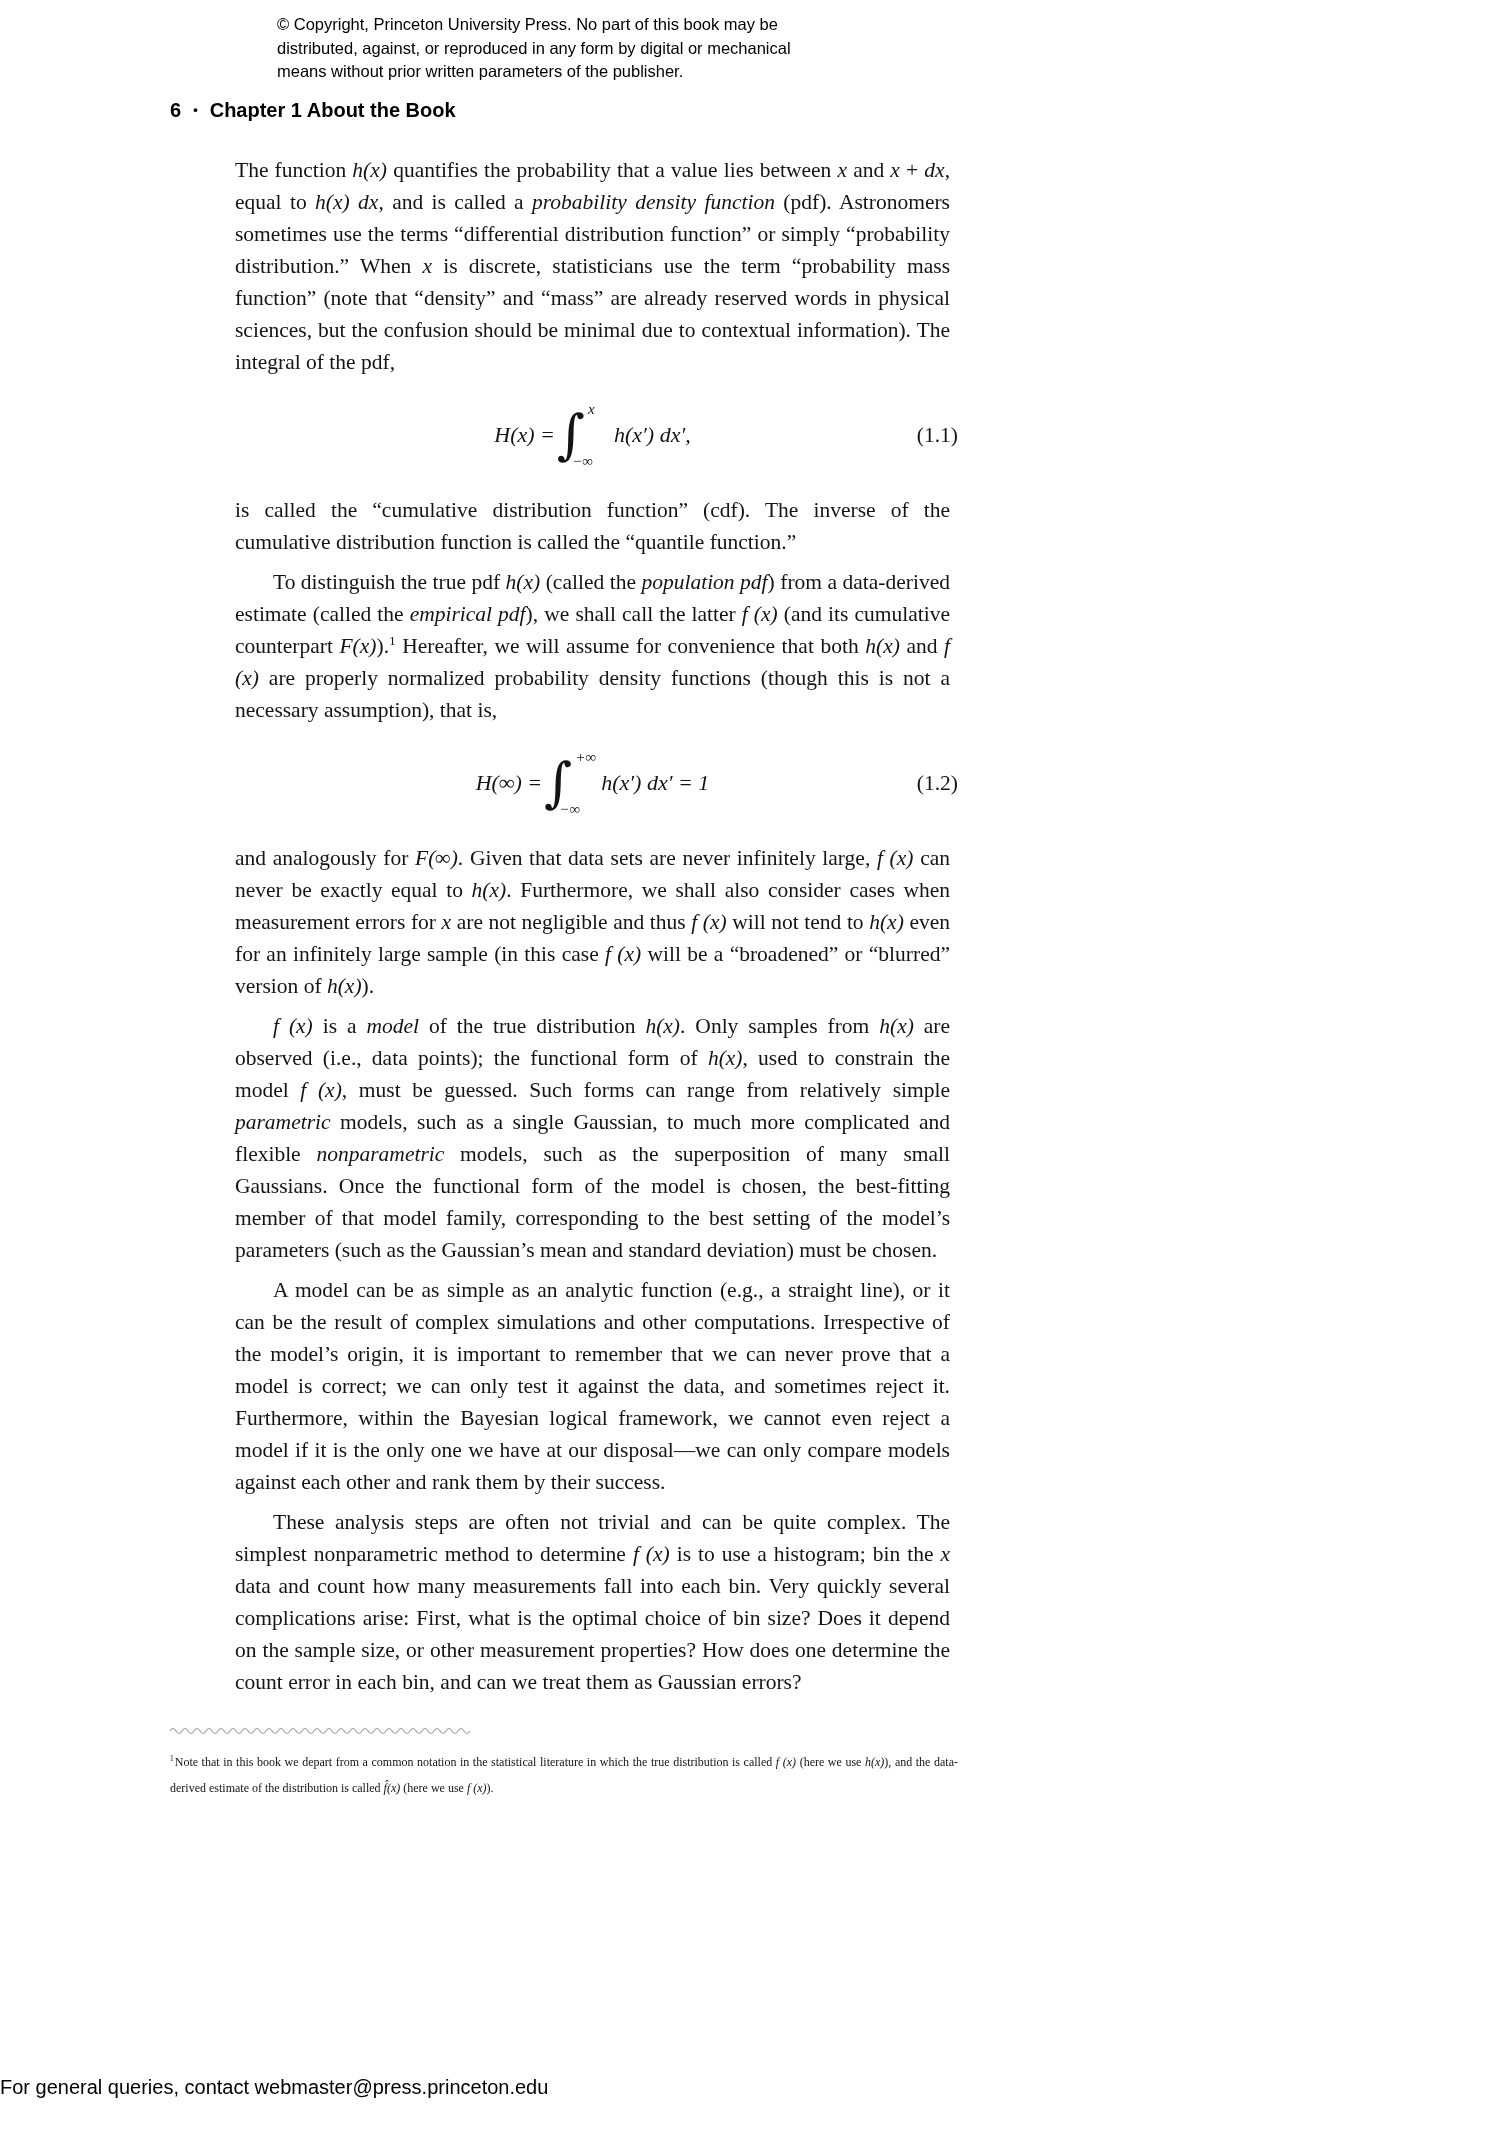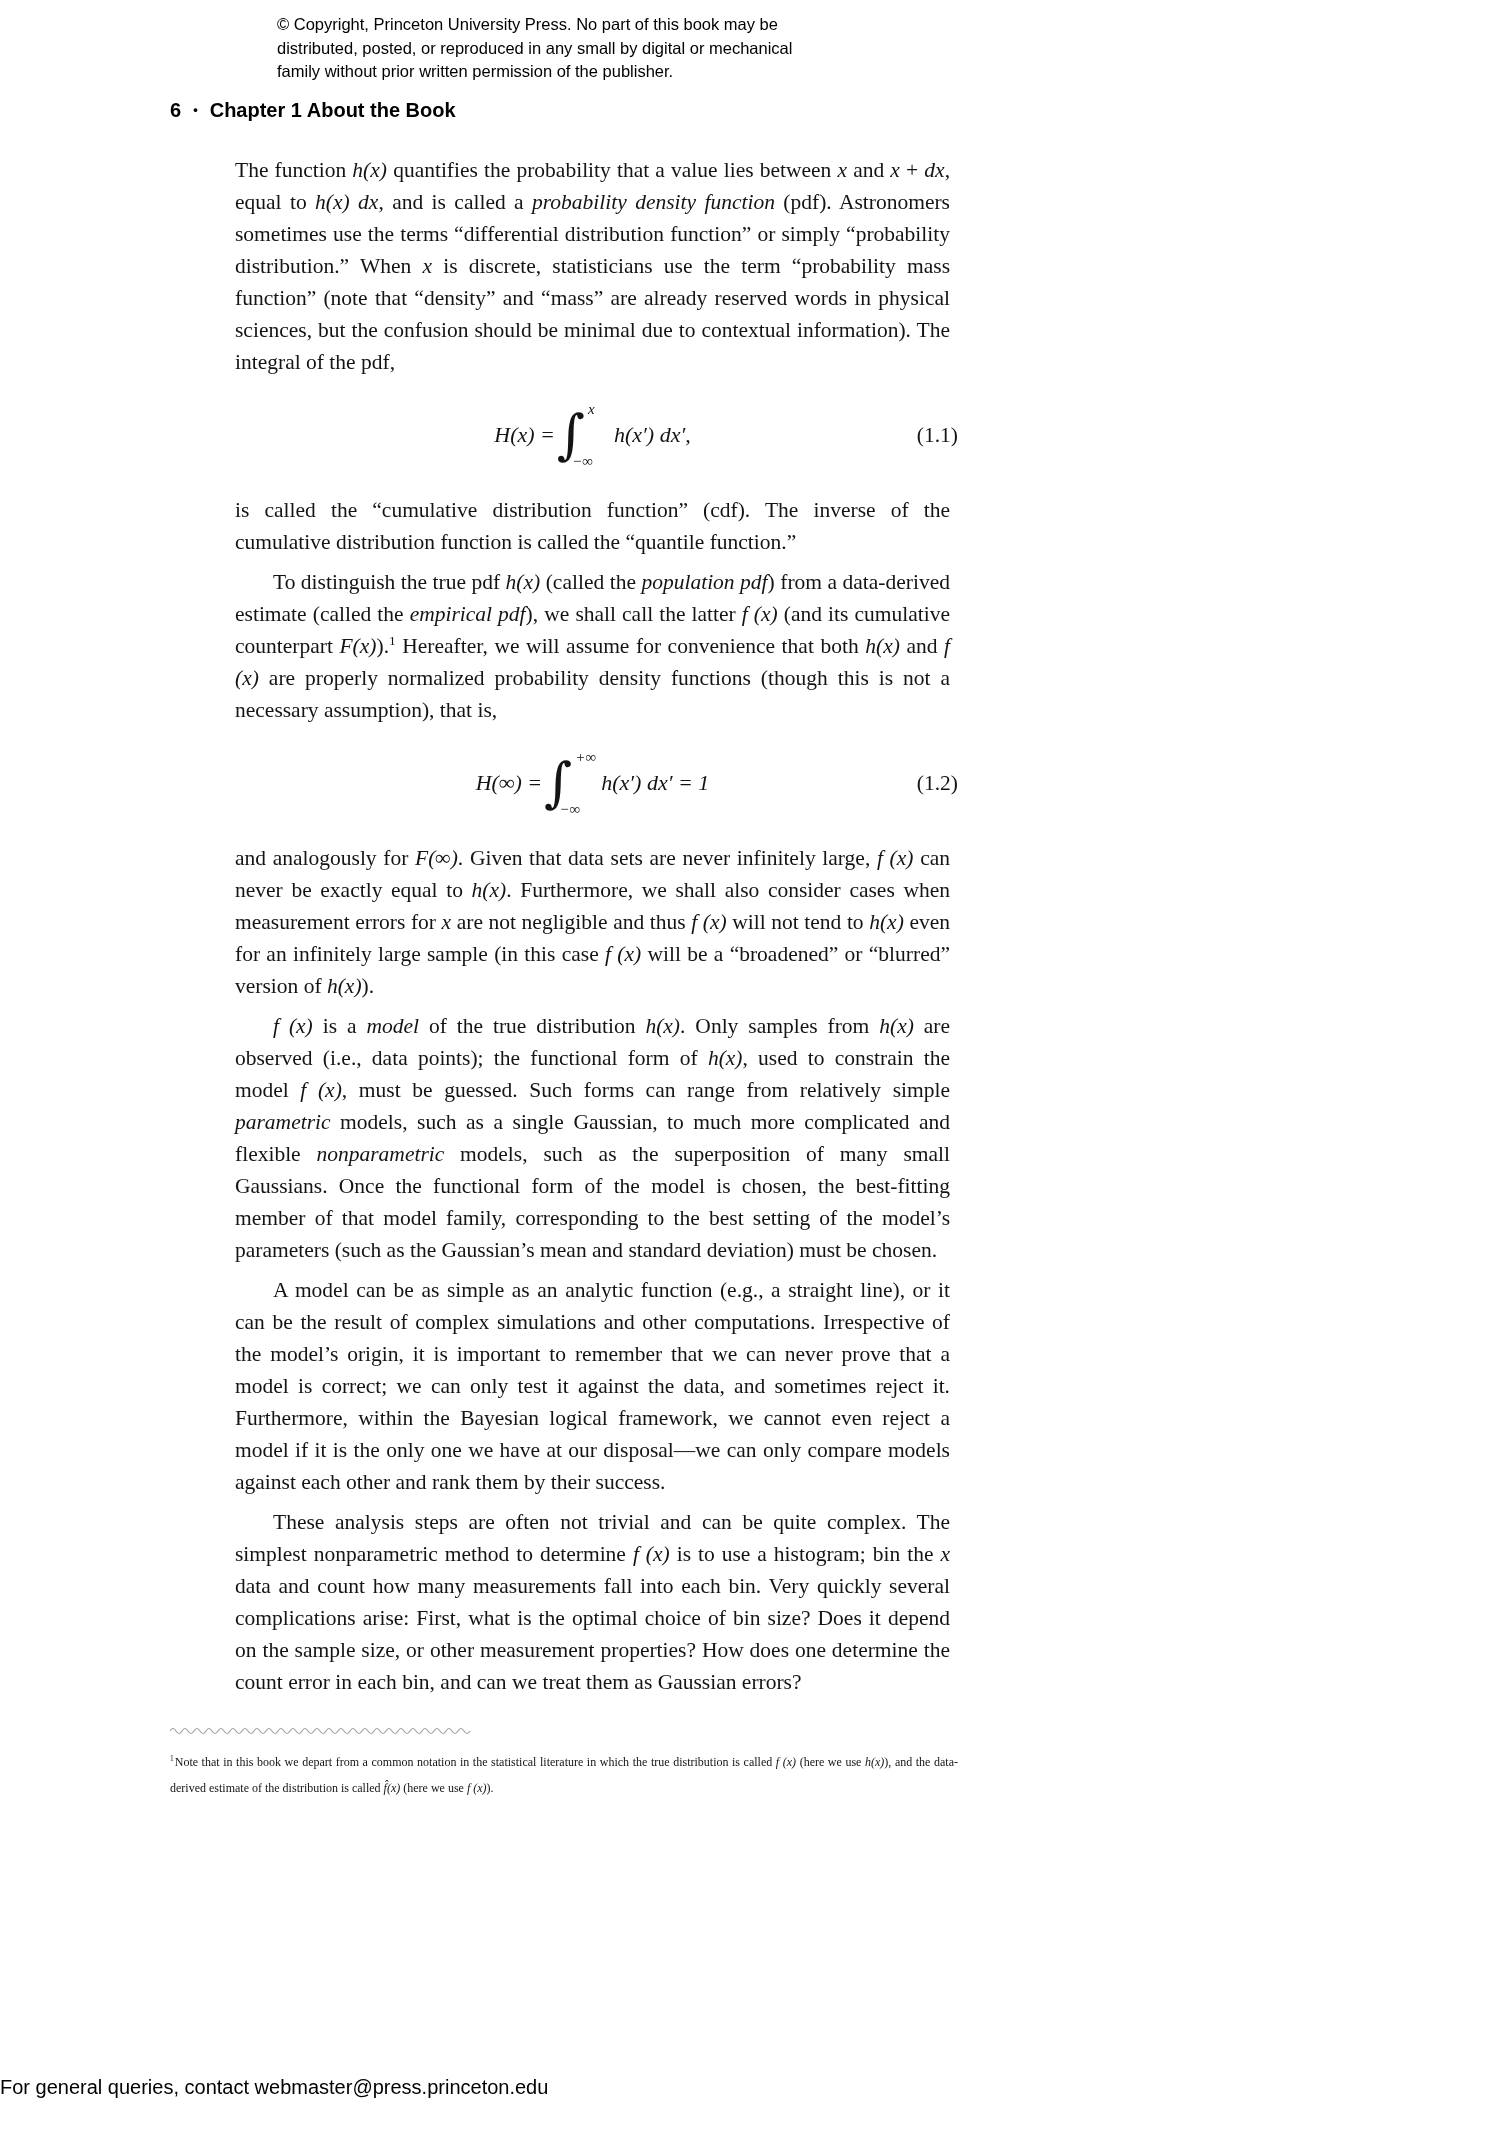--- a/index.html
+++ b/index.html
@@ -127,22 +127,22 @@
     color: #000000;
   }
 </style>
 </head>
 <body>
 
 <div class="page">
 
   <div class="copyright">
     <div>© Copyright, Princeton University Press. No part of this book may be</div>
-    <div>distributed, posted, or reproduced in any small by digital or mechanical</div>
-    <div>family without prior written permission of the publisher.</div>
+    <div>distributed, against, or reproduced in any form by digital or mechanical</div>
+    <div>means without prior written parameters of the publisher.</div>
   </div>
 
   <div class="running-header">
     <span class="page-num">6</span>
     <span class="hdr-bullet">•</span>
     <span>Chapter 1 About the Book</span>
   </div>
 
   <div class="body-col">
 

